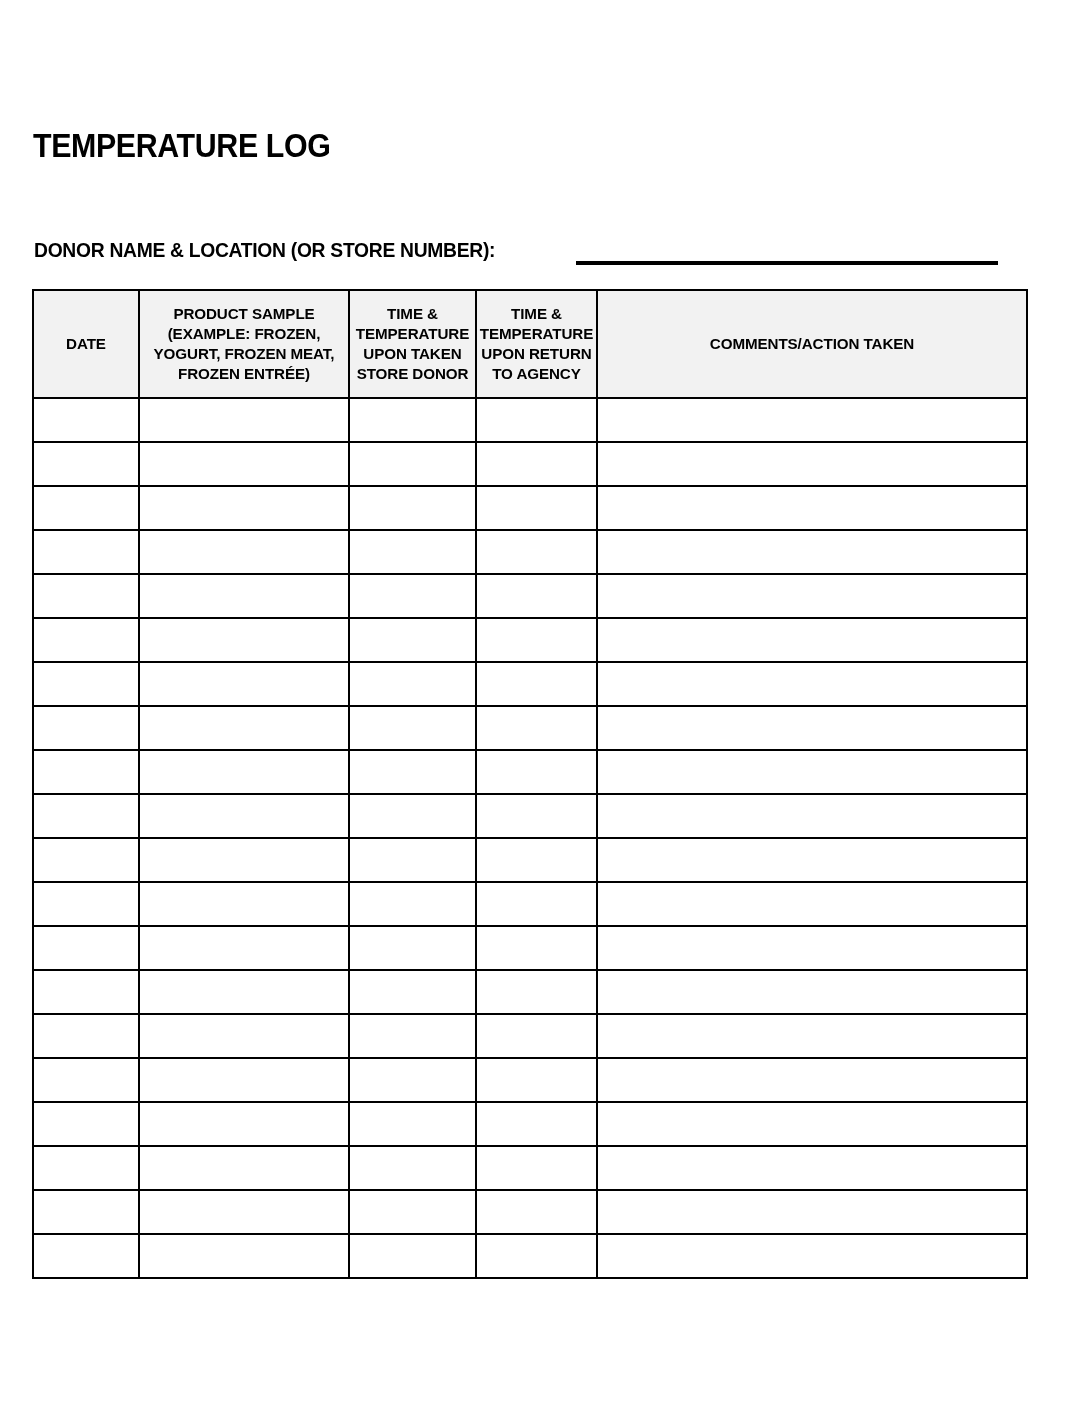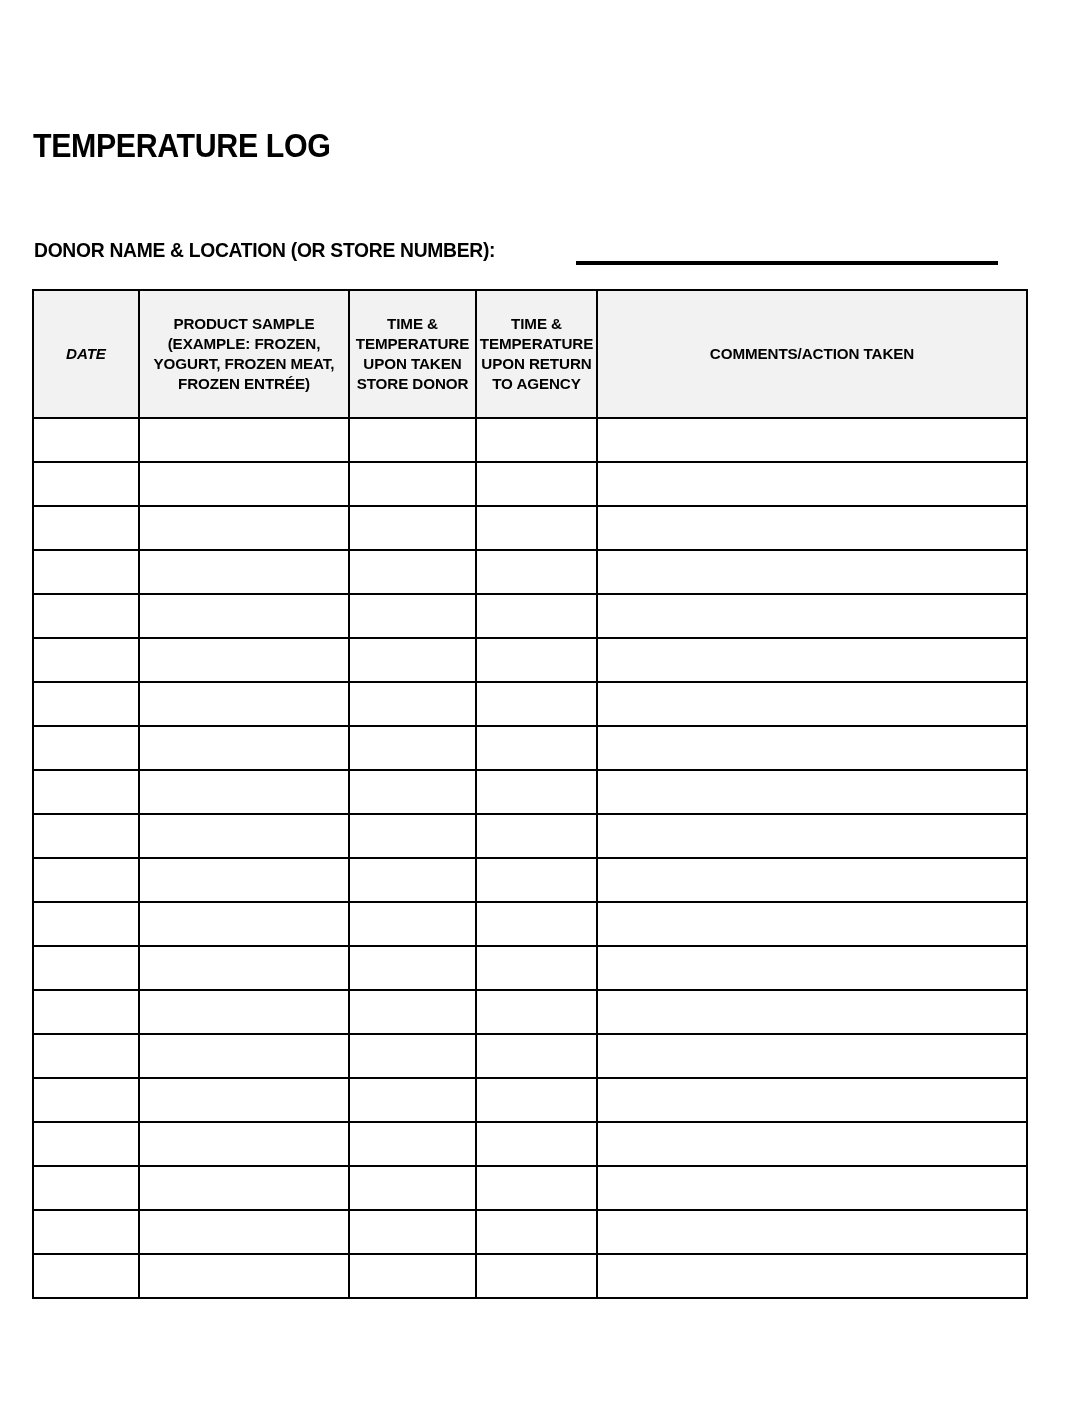--- a/index.html
+++ b/index.html
@@ -83,23 +83,23 @@
     vertical-align: middle;
   }
   .log-table thead th {
     background: #f2f2f2;
     height: 94px;
     font-size: 15.2px;
     font-weight: bold;
     line-height: 1.32;
     text-align: center;
     letter-spacing: -0.1px;
-    padding: 16px 2px;
-  }
-  .col-date      { width: 100px; font-style: italic; }
+    padding: 6px 2px;
+  }
+  .col-date      { width: 100px; }
   .col-product   { width: 204px; }
   .col-pickup    { width: 121px; }
   .col-return    { width: 115px; }
   .col-comments  { width: 424px; }
 
   .log-table tbody td {
     height: 42px;
   }
 
   .hdr-lines span { display: block; }

